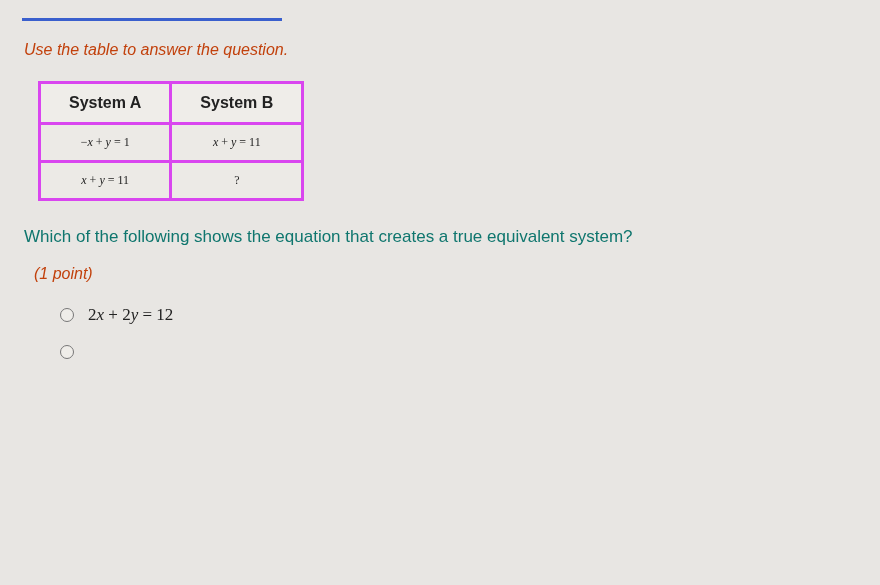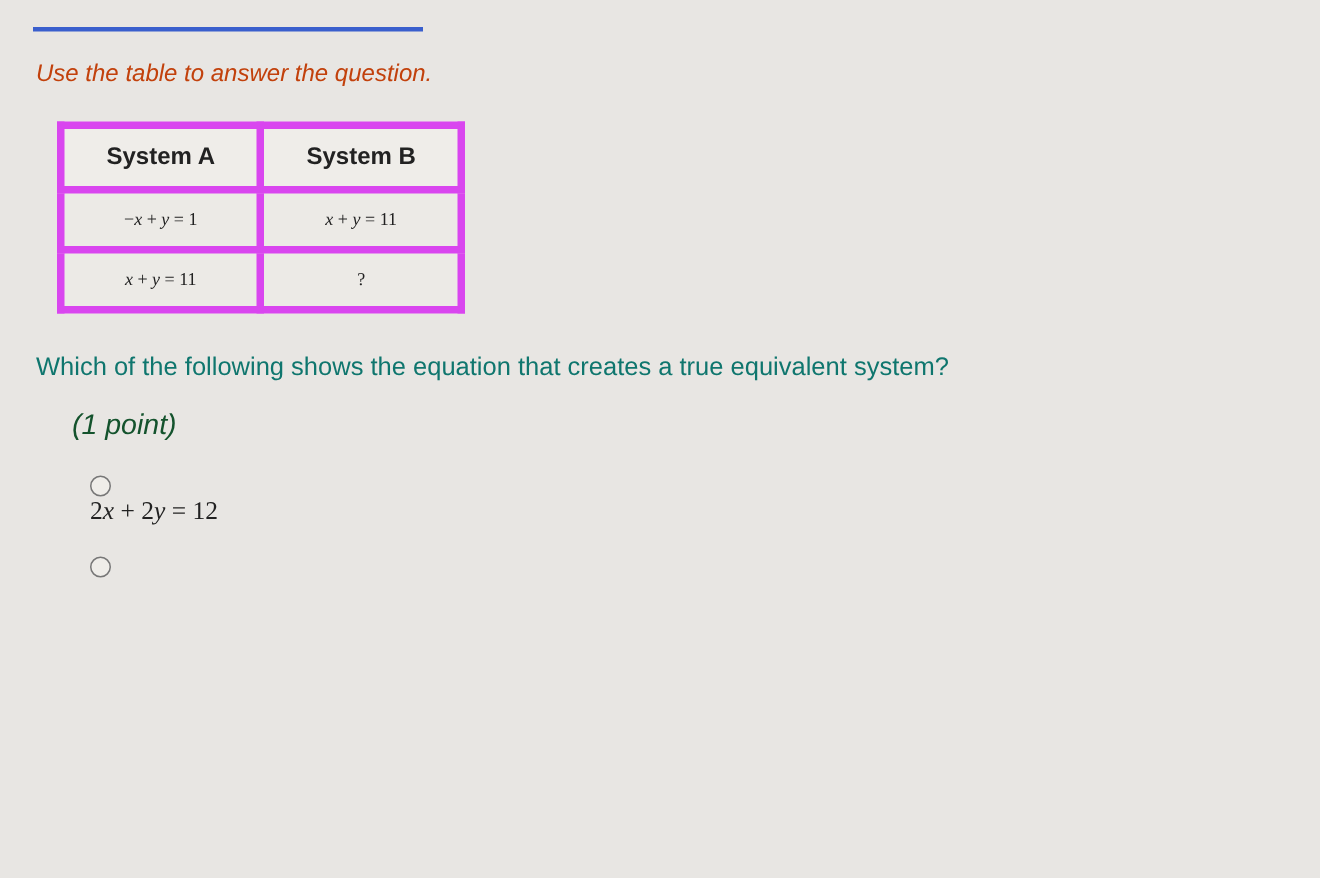--- a/index.html
+++ b/index.html
@@ -31,21 +31,21 @@
       margin-bottom: 22px;
       margin-left: 4px;
     }
     .eq-table {
       border-collapse: collapse;
       margin-left: 18px;
       margin-bottom: 26px;
       background: #eceae6;
     }
     .eq-table th, .eq-table td {
-      border: 5px solid #d946ef;
+      border: 3px solid #d946ef;
       padding: 10px 28px;
       text-align: center;
       font-size: 16px;
       color: #222;
     }
     .eq-table th {
       font-weight: bold;
       background: #efede9;
     }
     .eq-table td {
@@ -56,32 +56,32 @@
       font-style: italic;
     }
     .question-text {
       font-size: 17px;
       color: #0f766e;
       margin-left: 4px;
       margin-bottom: 18px;
     }
     .points {
       font-style: italic;
-      font-size: 19px;
-      color: #14532d;
-      margin-left: 28px;
+      font-size: 16px;
+      color: #c2410c;
+      margin-left: 14px;
       margin-bottom: 22px;
     }
     .options {
       margin-left: 40px;
     }
     .option-row {
       display: flex;
+      align-items: center;
       margin-bottom: 20px;
-      flex-direction: column;
     }
     .radio {
       width: 14px;
       height: 14px;
       border: 1.5px solid #777;
       border-radius: 50%;
       margin-right: 14px;
       flex-shrink: 0;
       background: #efede9;
     }

